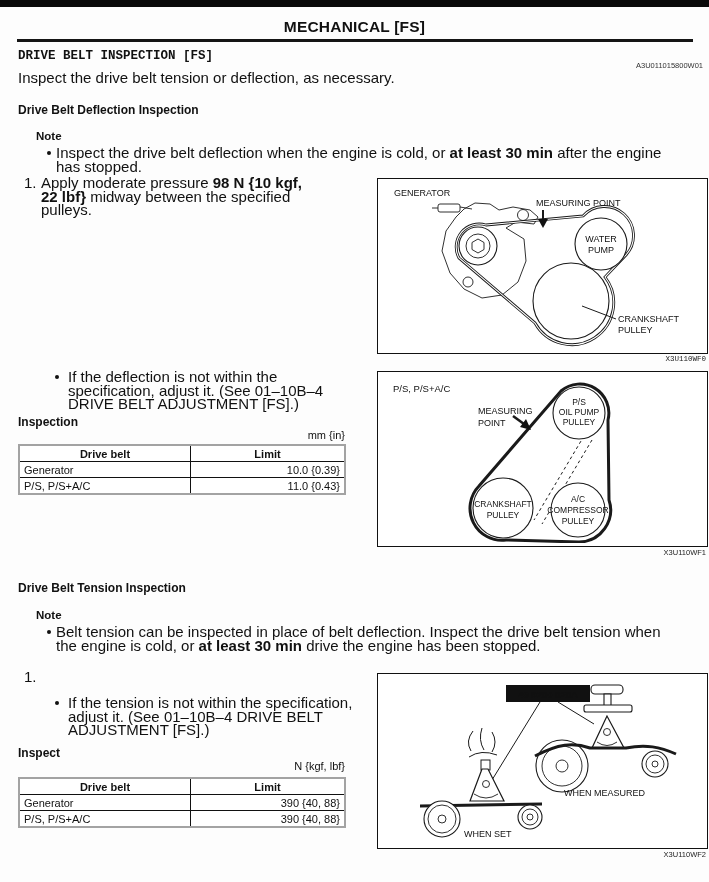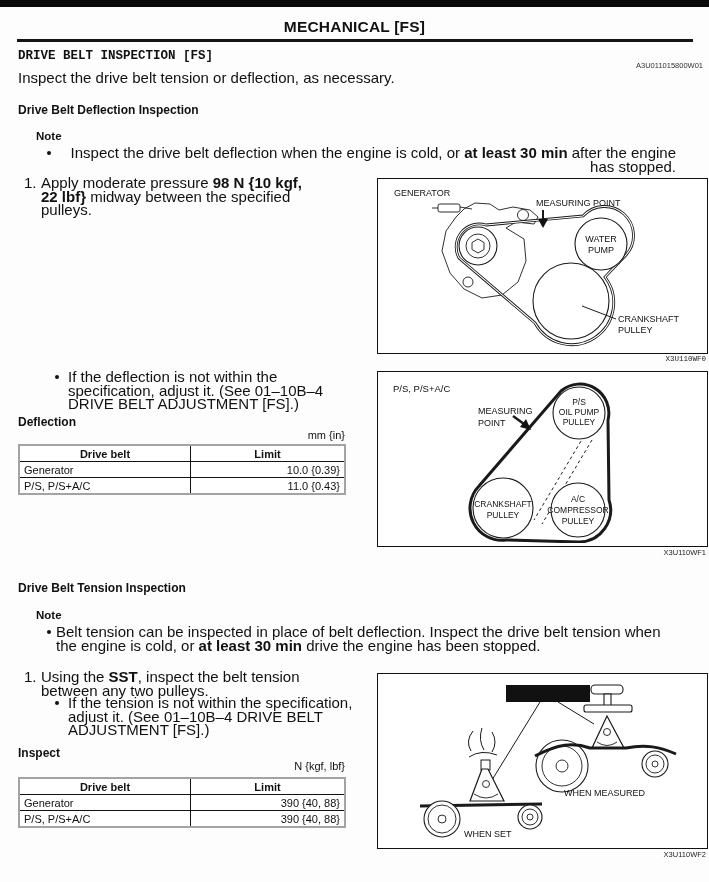--- a/index.html
+++ b/index.html
@@ -35,29 +35,29 @@
   <div class="abs title">MECHANICAL [FS]</div>
   <div class="abs rule"></div>
 
   <div class="abs h2" style="left:18px;top:49px;">DRIVE BELT INSPECTION [FS]</div>
   <div class="abs code" style="right:6px;top:61px;">A3U011015800W01</div>
   <div class="abs body-text" style="left:18px;top:71px;">Inspect the drive belt tension or deflection, as necessary.</div>
 
   <div class="abs h3" style="left:18px;top:103px;">Drive Belt Deflection Inspection</div>
   <div class="abs note-label" style="left:36px;top:130px;">Note</div>
   <div class="abs dot" style="left:47px;top:151px;"></div>
-  <div class="abs body-text" style="left:64px;top:146px;width:612px;text-align:right;"><span>Inspect the drive belt deflection when the engine is cold, or </span><b>at least 30 min</b><span> after the engine has stopped.</span></div>
+  <div class="abs body-text" style="left:56px;top:146px;width:612px;"><span>Inspect the drive belt deflection when the engine is cold, or </span><b>at least 30 min</b><span> after the engine has stopped.</span></div>
 
   <div class="abs body-text" style="left:24px;top:176px;">1.</div>
   <div class="abs body-text" style="left:41px;top:176px;width:280px;"><span>Apply moderate pressure </span><b>98 N {10 kgf, 22 lbf}</b><span> midway between the specified pulleys.</span></div>
 
   <div class="abs dot" style="left:55px;top:375px;"></div>
   <div class="abs body-text" style="left:68px;top:370px;width:287px;">If the deflection is not within the specification, adjust it. (See 01–10B–4 DRIVE BELT ADJUSTMENT [FS].)</div>
 
-  <div class="abs h3" style="left:18px;top:415px;">Deflection</div>
+  <div class="abs h3" style="left:18px;top:415px;">Inspection</div>
   <div class="abs units" style="left:18px;top:429px;width:327px;">mm {in}</div>
   <table class="abs spec-table" style="left:18px;top:444px;">
     <tbody>
         <tr>
       <th style="width:162px;">Drive belt</th>
       <th>Limit</th>
     </tr>
     <tr>
       <td class="c1">Generator</td>
       <td class="c2">10.0 {0.39}</td>
@@ -123,21 +123,20 @@
     </svg>
   </div>
   <div class="abs figcap" style="left:377px;top:548px;">X3U110WF1</div>
 
   <div class="abs h3" style="left:18px;top:581px;">Drive Belt Tension Inspection</div>
   <div class="abs note-label" style="left:36px;top:609px;">Note</div>
   <div class="abs dot" style="left:47px;top:630px;"></div>
   <div class="abs body-text" style="left:56px;top:625px;width:612px;"><span>Belt tension can be inspected in place of belt deflection. Inspect the drive belt tension when the engine is cold, or </span><b>at least 30 min</b><span> drive the engine has been stopped.</span></div>
 
   <div class="abs body-text" style="left:24px;top:670px;">1.</div>
-  <div class="abs body-text" style="left:41px;top:670px;width:280px;"><span>Using the </span><b>SST</b><span>, inspect the belt tension between any two pulleys.</span></div>
 
   <div class="abs dot" style="left:55px;top:701px;"></div>
   <div class="abs body-text" style="left:68px;top:696px;width:287px;">If the tension is not within the specification, adjust it. (See 01–10B–4 DRIVE BELT ADJUSTMENT [FS].)</div>
 
   <div class="abs h3" style="left:18px;top:746px;">Inspect</div>
   <div class="abs units" style="left:18px;top:760px;width:327px;">N {kgf, lbf}</div>
   <table class="abs spec-table" style="left:18px;top:777px;">
     <tbody>
         <tr>
       <th style="width:162px;">Drive belt</th>

